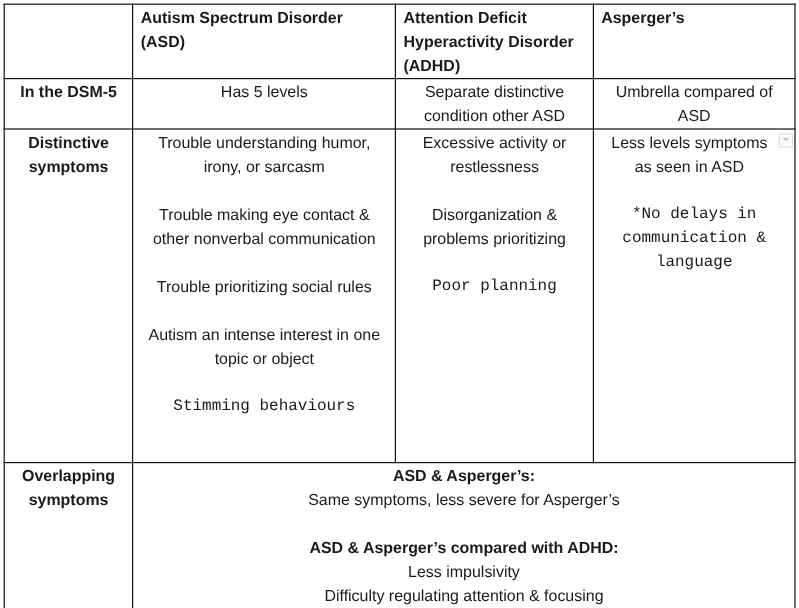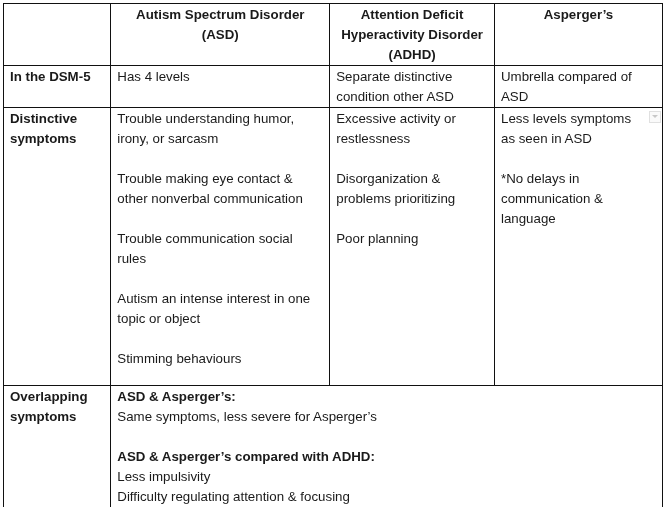--- a/index.html
+++ b/index.html
@@ -1,31 +1,31 @@
 <!DOCTYPE html>
 <html><head>
 <meta charset="utf-8">
 <style>
   html, body { margin: 0; padding: 0; background: #ffffff; }
   body { width: 666px; height: 507px; position: relative; overflow: hidden;
          font-family: "Liberation Sans", "DejaVu Sans", sans-serif; color: #1a1a1a; }
   table { position: absolute; left: 3px; top: 3px; border-collapse: collapse; table-layout: fixed; width: 660px; }
-  td, th { border: 1.5px solid #111; vertical-align: top; font-size: 13.3px; line-height: 20px; padding: 1px 6px 0 6px; font-weight: normal; text-align: left; }
-  th { font-weight: bold; text-align: center; }
+  td, th { border: 1.5px solid #111; vertical-align: top; font-size: 13.3px; line-height: 20px; padding: 1px 6px 0 6px; font-weight: normal; text-align: center; }
+  th { font-weight: bold; text-align: left; }
   .rowhead { font-weight: bold; }
   .c0 { width: 99px; }
   .c1 { width: 202px; }
   .c2 { width: 152px; }
   .c3 { width: 155px; }
   tr.r-head { height: 61px; }
   tr.r-dsm { height: 41px; }
   tr.r-dist { height: 278px; }
   tr.r-over { height: 120px; }
   .para { margin: 0 0 20px 0; }
-  .para:last-child { margin-bottom: 0; }
+  .para:last-child { margin-bottom: 0; font-family: Liberation Mono, monospace; }
   .bold { font-weight: bold; }
   .cellwrap { position: relative; }
   .dd { position: absolute; right: -5px; top: 2px; width: 10px; height: 10px; border: 1px solid #e0e0e0; background: #fafafa; }
   .dd::after { content: ""; position: absolute; left: 2px; top: 3px; border-left: 3px solid transparent; border-right: 3px solid transparent; border-top: 3px solid #c8c8c8; }
 </style>
 </head>
 <body>
 
 <table>
   <colgroup>
@@ -36,30 +36,30 @@
   </colgroup>
   <tbody>
       <tr class="r-head">
     <th></th>
     <th>Autism Spectrum Disorder (ASD)</th>
     <th>Attention Deficit Hyperactivity Disorder (ADHD)</th>
     <th>Asperger’s</th>
   </tr>
   <tr class="r-dsm">
     <td class="rowhead">In the DSM-5</td>
-    <td>Has 4 levels</td>
+    <td>Has 5 levels</td>
     <td>Separate distinctive condition other ASD</td>
     <td>Umbrella compared of ASD</td>
   </tr>
   <tr class="r-dist">
     <td class="rowhead">Distinctive symptoms</td>
     <td>
       <div class="para">Trouble understanding humor, irony, or sarcasm</div>
       <div class="para">Trouble making eye contact &amp; other nonverbal communication</div>
-      <div class="para">Trouble communication social rules</div>
+      <div class="para">Trouble prioritizing social rules</div>
       <div class="para">Autism an intense interest in one topic or object</div>
       <div class="para">Stimming behaviours</div>
     </td>
     <td>
       <div class="para">Excessive activity or restlessness</div>
       <div class="para">Disorganization &amp; problems prioritizing</div>
       <div class="para">Poor planning</div>
     </td>
     <td>
       <div class="cellwrap">

